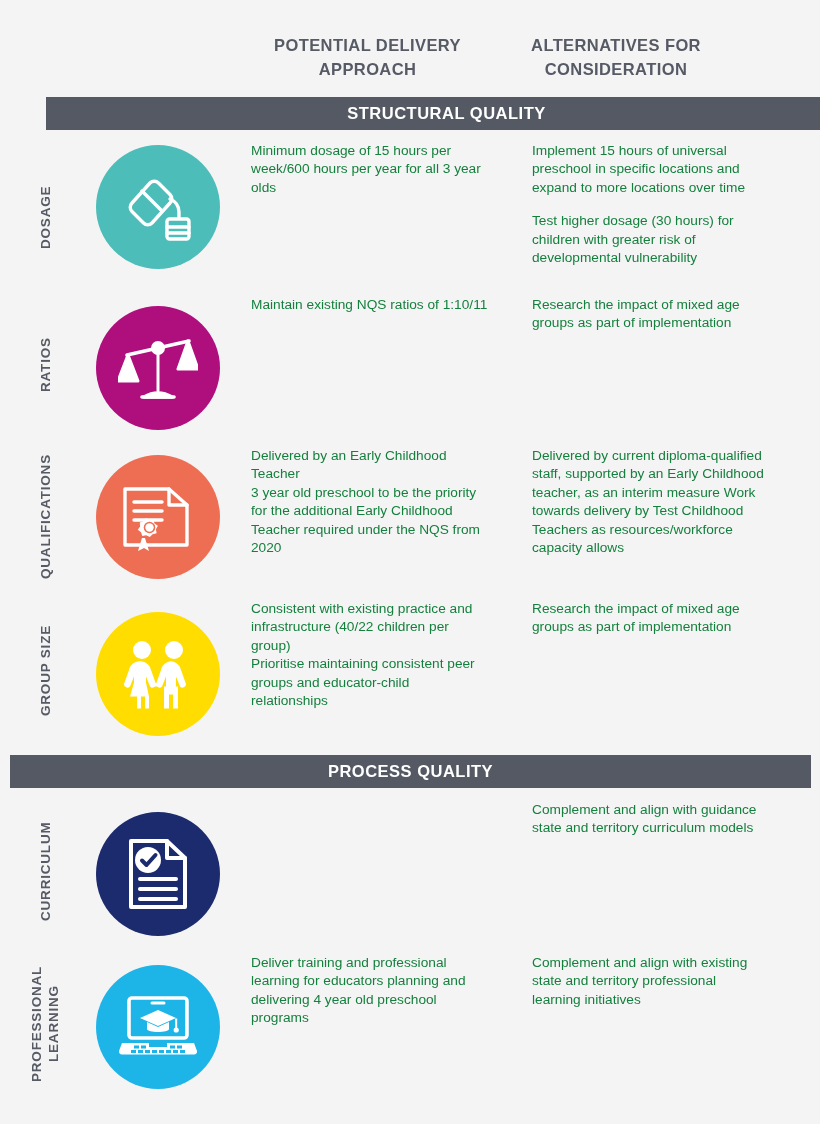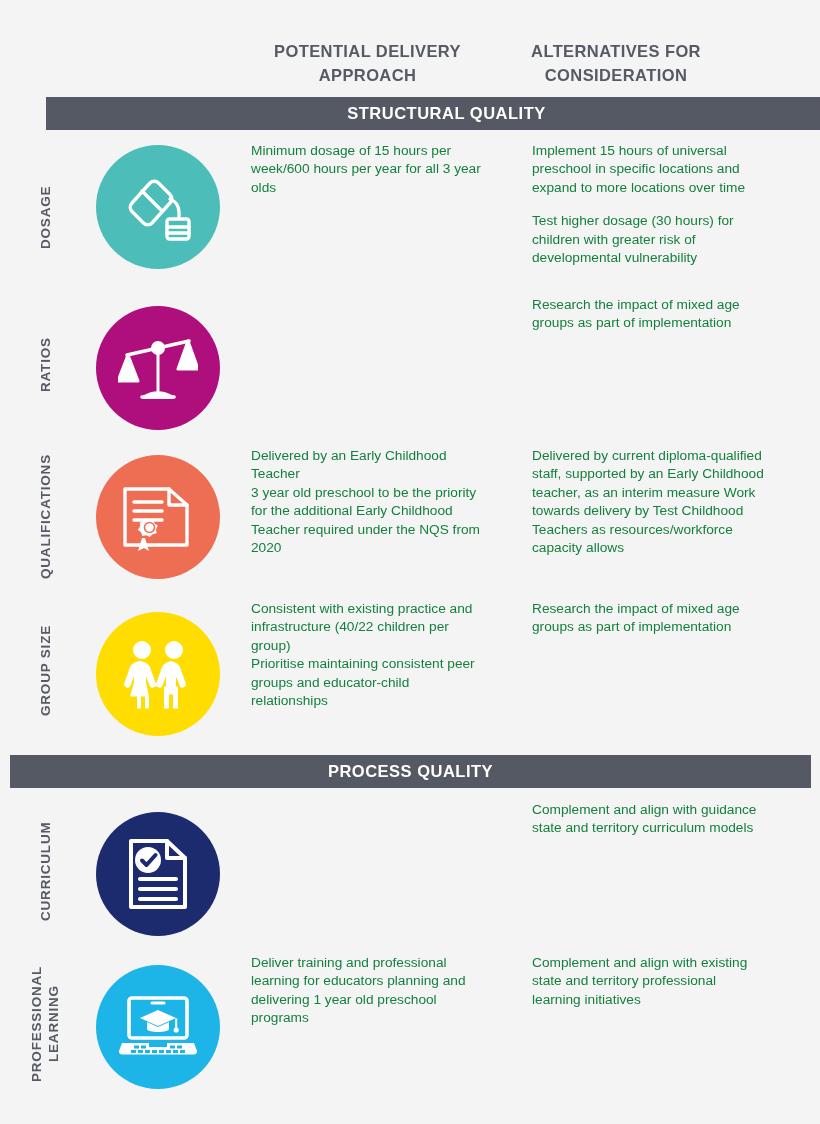--- a/index.html
+++ b/index.html
@@ -17,21 +17,21 @@
   }
 
   .sheet {
     position: absolute;
     inset: 0;
   }
 
   
   .col-headers {
     position: absolute;
-    top: 40px;
+    top: 34px;
     left: 0;
     width: 820px;
     height: 60px;
   }
   .col-head {
     position: absolute;
     font-size: 16.5px;
     font-weight: bold;
     letter-spacing: 0.4px;
     line-height: 1.45;
@@ -156,20 +156,23 @@
           <line x1="9" y1="24" x2="71" y2="10" stroke-width="3.6"></line>
           <circle cx="40" cy="17" r="5.5"></circle>
           <line x1="40" y1="20" x2="40" y2="60"></line>
           <path d="M26 66 q14 -8 28 0 z" stroke-width="3.6"></path>
           <line x1="24" y1="66" x2="56" y2="66" stroke-width="3.6"></line>
           <path d="M9 24 L-1 50 h20 z" fill="#ffffff" transform="translate(1,0)"></path>
           <path d="M71 10 L61 38 h20 z" fill="#ffffff" transform="translate(-1,0)"></path>
         </g>
       </svg>
     </div>
+    <div class="cell c1" style="top:6px;">
+      <p style="white-space:pre-line">Maintain existing NQS ratios of 1:10/11</p>
+    </div>
     <div class="cell c2" style="top:6px;">
       <p style="white-space:pre-line">Research the impact of mixed age groups as part of implementation</p>
     </div>
   </div>
 
   <div class="row" style="top:441px;height:152px;">
     <div class="row-label" style="top:0;height:152px;">QUALIFICATIONS</div>
     <div class="icon-circle" style="top:14px;background:#ee6e54;">
       <svg width="76" height="70" viewBox="0 0 76 70">
         <g fill="none" stroke="#ffffff" stroke-width="3.4" stroke-linejoin="round" stroke-linecap="round">
@@ -268,20 +271,20 @@
           <rect x="29" y="57" width="5" height="3"></rect>
             <rect x="36" y="57" width="5" height="3"></rect>
           <rect x="43" y="57" width="5" height="3"></rect>
             <rect x="50" y="57" width="5" height="3"></rect>
           <rect x="57" y="57" width="5" height="3"></rect>
             <rect x="64" y="57" width="5" height="3"></rect>
         </g>
       </svg>
     </div>
     <div class="cell c1" style="top:6px;">
-      <p style="white-space:pre-line">Deliver training and professional learning for educators planning and delivering 1 year old preschool programs</p>
+      <p style="white-space:pre-line">Deliver training and professional learning for educators planning and delivering 4 year old preschool programs</p>
     </div>
     <div class="cell c2" style="top:6px;">
       <p style="white-space:pre-line">Complement and align with existing state and territory professional learning initiatives</p>
     </div>
   </div>
 
 </div>
 
 </body></html>

